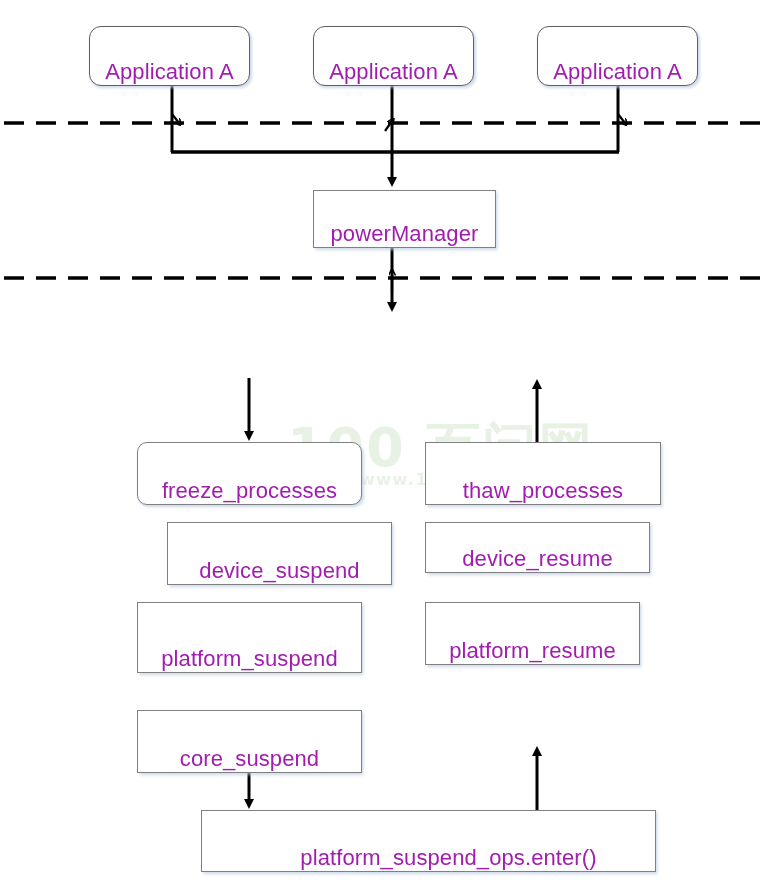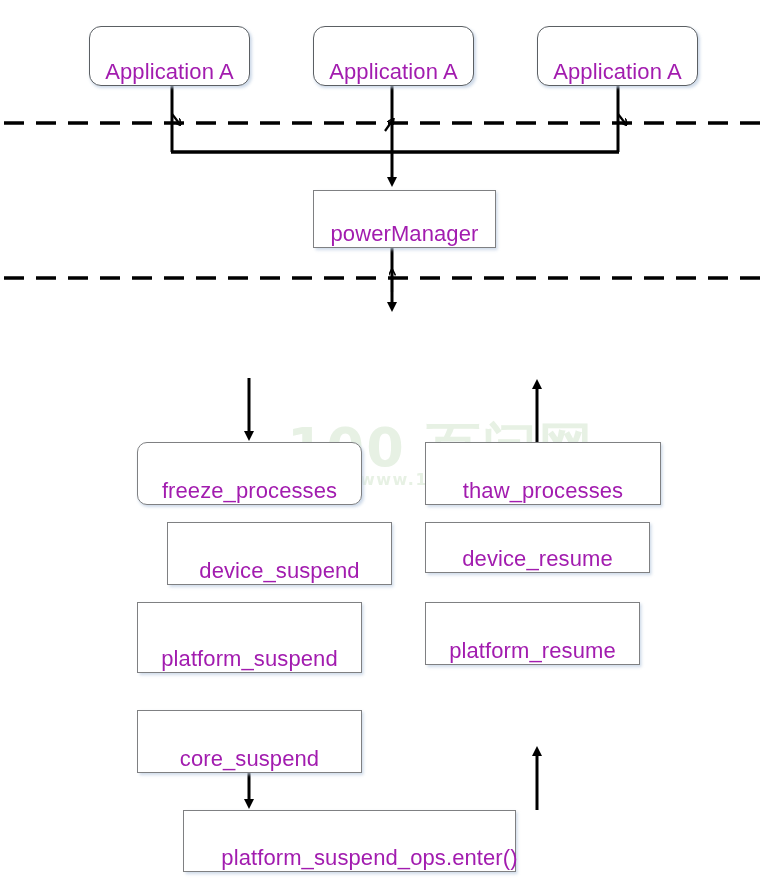--- a/index.html
+++ b/index.html
@@ -158,17 +158,17 @@
   <div class="node" style="left:425px; top:442px; width:236px; height:63px;">
     <span>thaw_processes</span>
   </div>
   <div class="node" style="left:425px; top:522px; width:225px; height:51px;">
     <span>device_resume</span>
   </div>
   <div class="node" style="left:425px; top:602px; width:215px; height:63px;">
     <span>platform_resume</span>
   </div>
 
-  <div class="node" style="left:183px; top:810px; width:333px; height:62px;padding-left:40px;">
+  <div class="node" style="left:201px; top:810px; width:455px; height:62px;padding-left:40px;">
     <span>platform_suspend_ops.enter()</span>
   </div>
 
 </div>
 
 </body></html>

